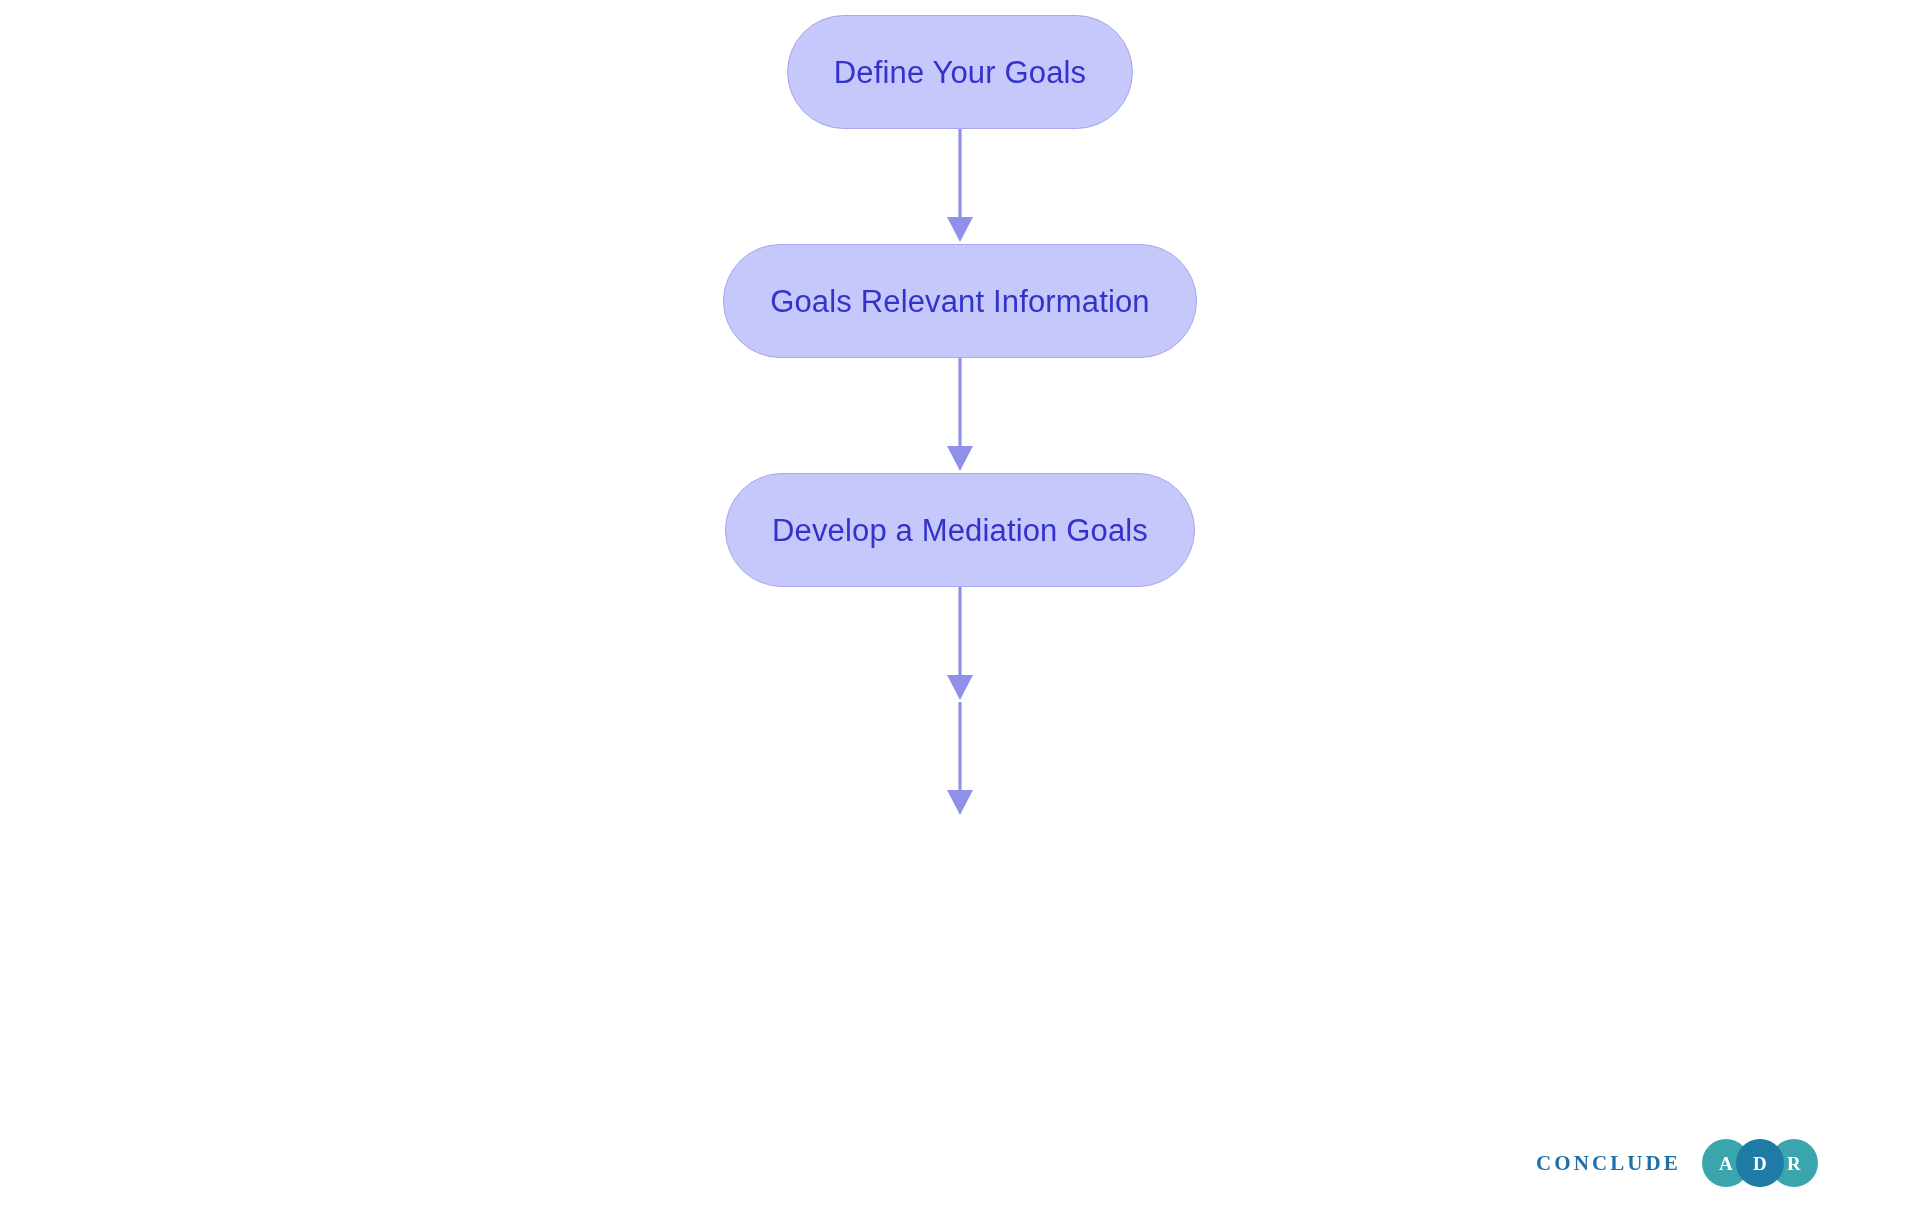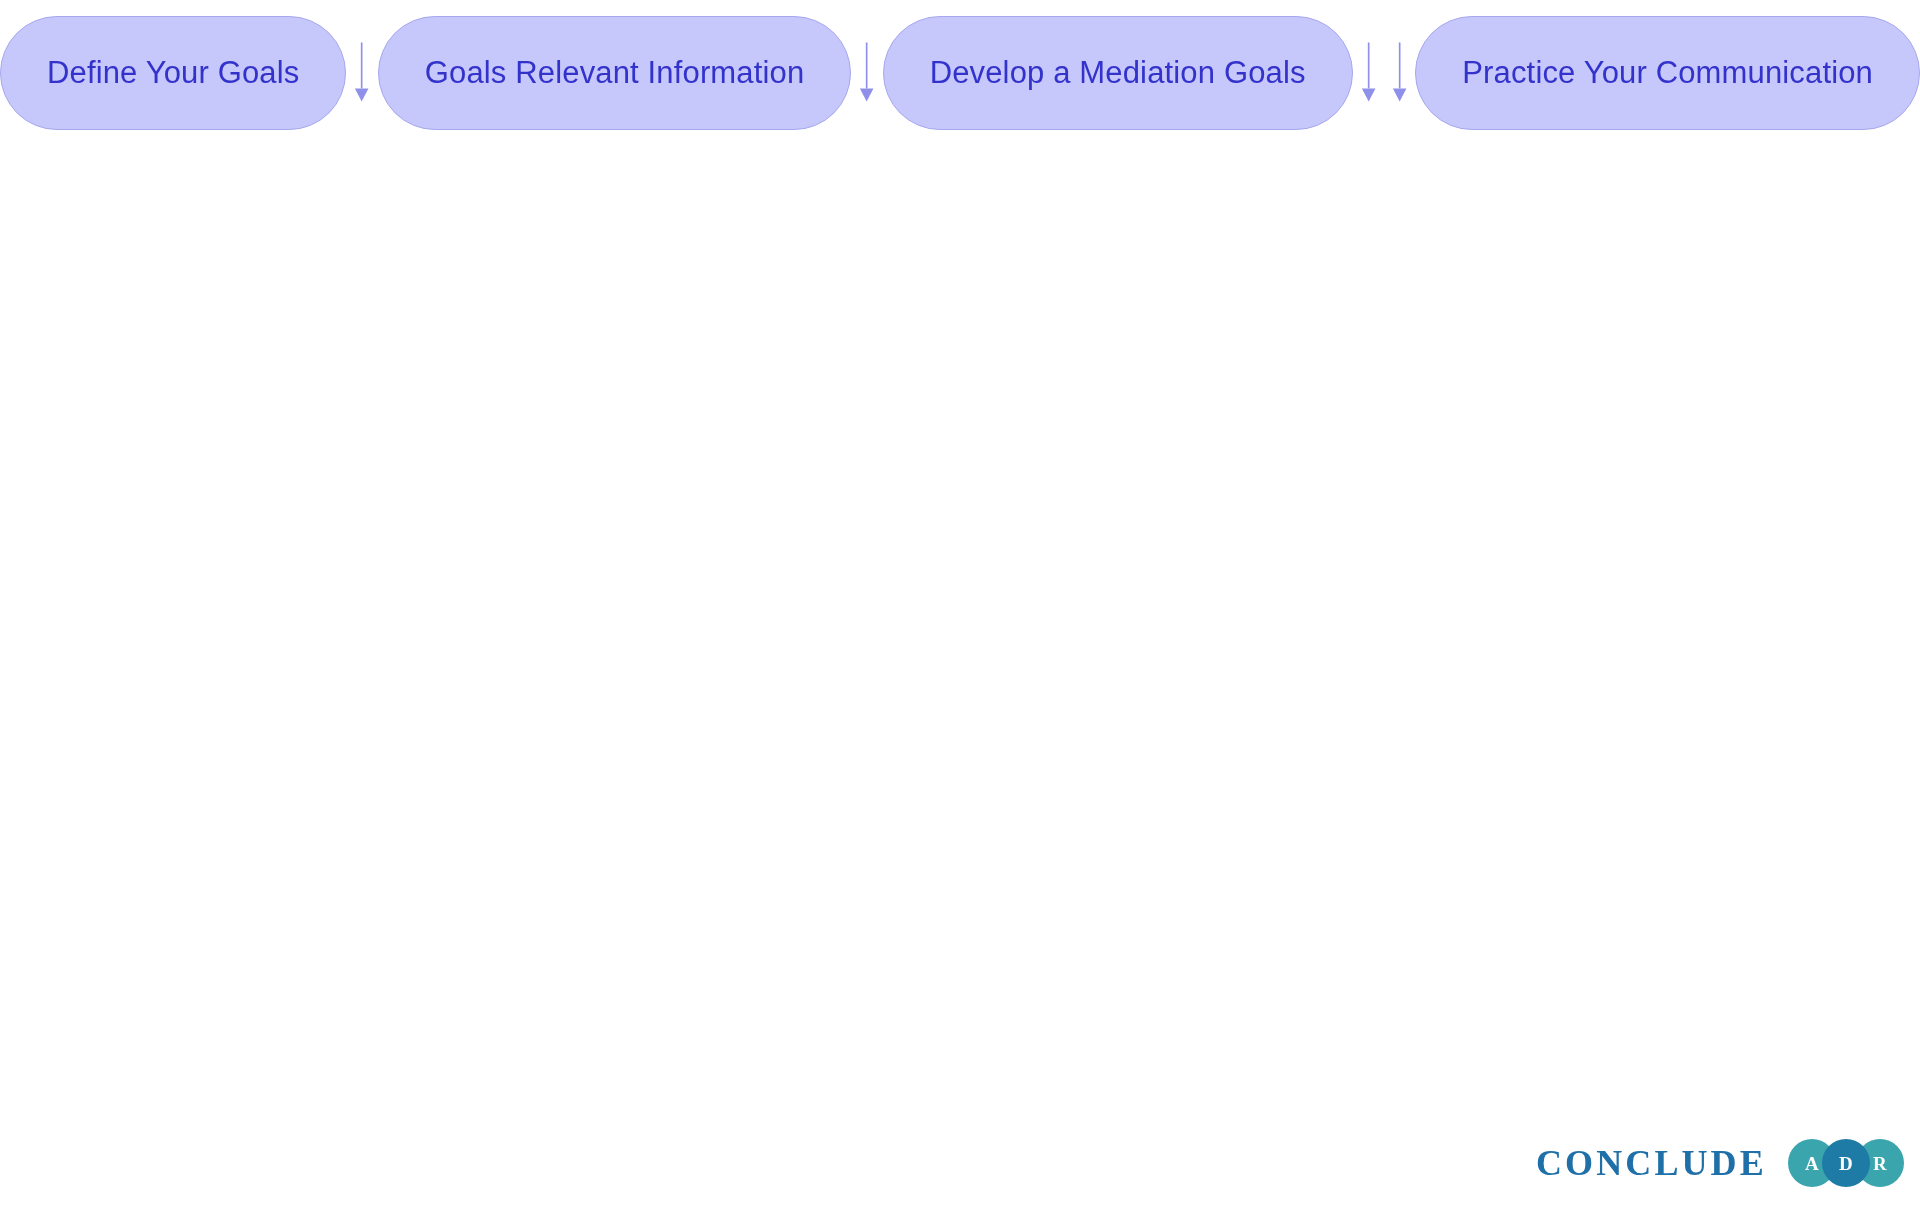--- a/index.html
+++ b/index.html
@@ -22,21 +22,21 @@
     width: 1920px;
     height: 1215px;
   }
 
   .flow-column {
     position: absolute;
     left: 0;
     top: 0;
     width: 1920px;
     display: flex;
-    flex-direction: row;
+    flex-direction: column;
     align-items: center;
   }
 
   .flow-node {
     box-sizing: border-box;
     display: flex;
     align-items: center;
     justify-content: center;
     background: #c6c7fa;
     border: 1.6px solid #a7a8ef;
@@ -67,21 +67,21 @@
     left: 1536px;
     top: 1139px;
     display: flex;
     align-items: center;
     height: 48px;
   }
   .brand-wordmark {
     color: #1f6fa8;
     font-family: "Liberation Serif", serif;
     font-weight: bold;
-    font-size: 36px;
+    font-size: 21px;
     letter-spacing: 3.1px;
     line-height: 1;
     white-space: nowrap;
   }
   .brand-marks {
     position: relative;
     margin-left: 21px;
     width: 120px;
     height: 48px;
   }
@@ -137,23 +137,20 @@
       <line x1="30" y1="0" x2="30" y2="88" stroke="#8f90ea" stroke-width="3.2"></line>
       <polygon points="17,88 43,88 30,113" fill="#8f90ea"></polygon>
     </svg>
 
 
     <svg class="flow-connector" viewBox="0 0 60 115">
       <line x1="30" y1="0" x2="30" y2="88" stroke="#8f90ea" stroke-width="3.2"></line>
       <polygon points="17,88 43,88 30,113" fill="#8f90ea"></polygon>
     </svg>
 
-    <div class="flow-node">
-      <span class="flow-node-label">Practice Your Communication</span>
-    </div>
 
   </div>
 </div>
 
 <div id="brand-logo">
   <span class="brand-wordmark">CONCLUDE</span>
   <span class="brand-marks">
     <span class="brand-circle c1">A</span>
     <span class="brand-circle c2">D</span>
     <span class="brand-circle c3">R</span>

